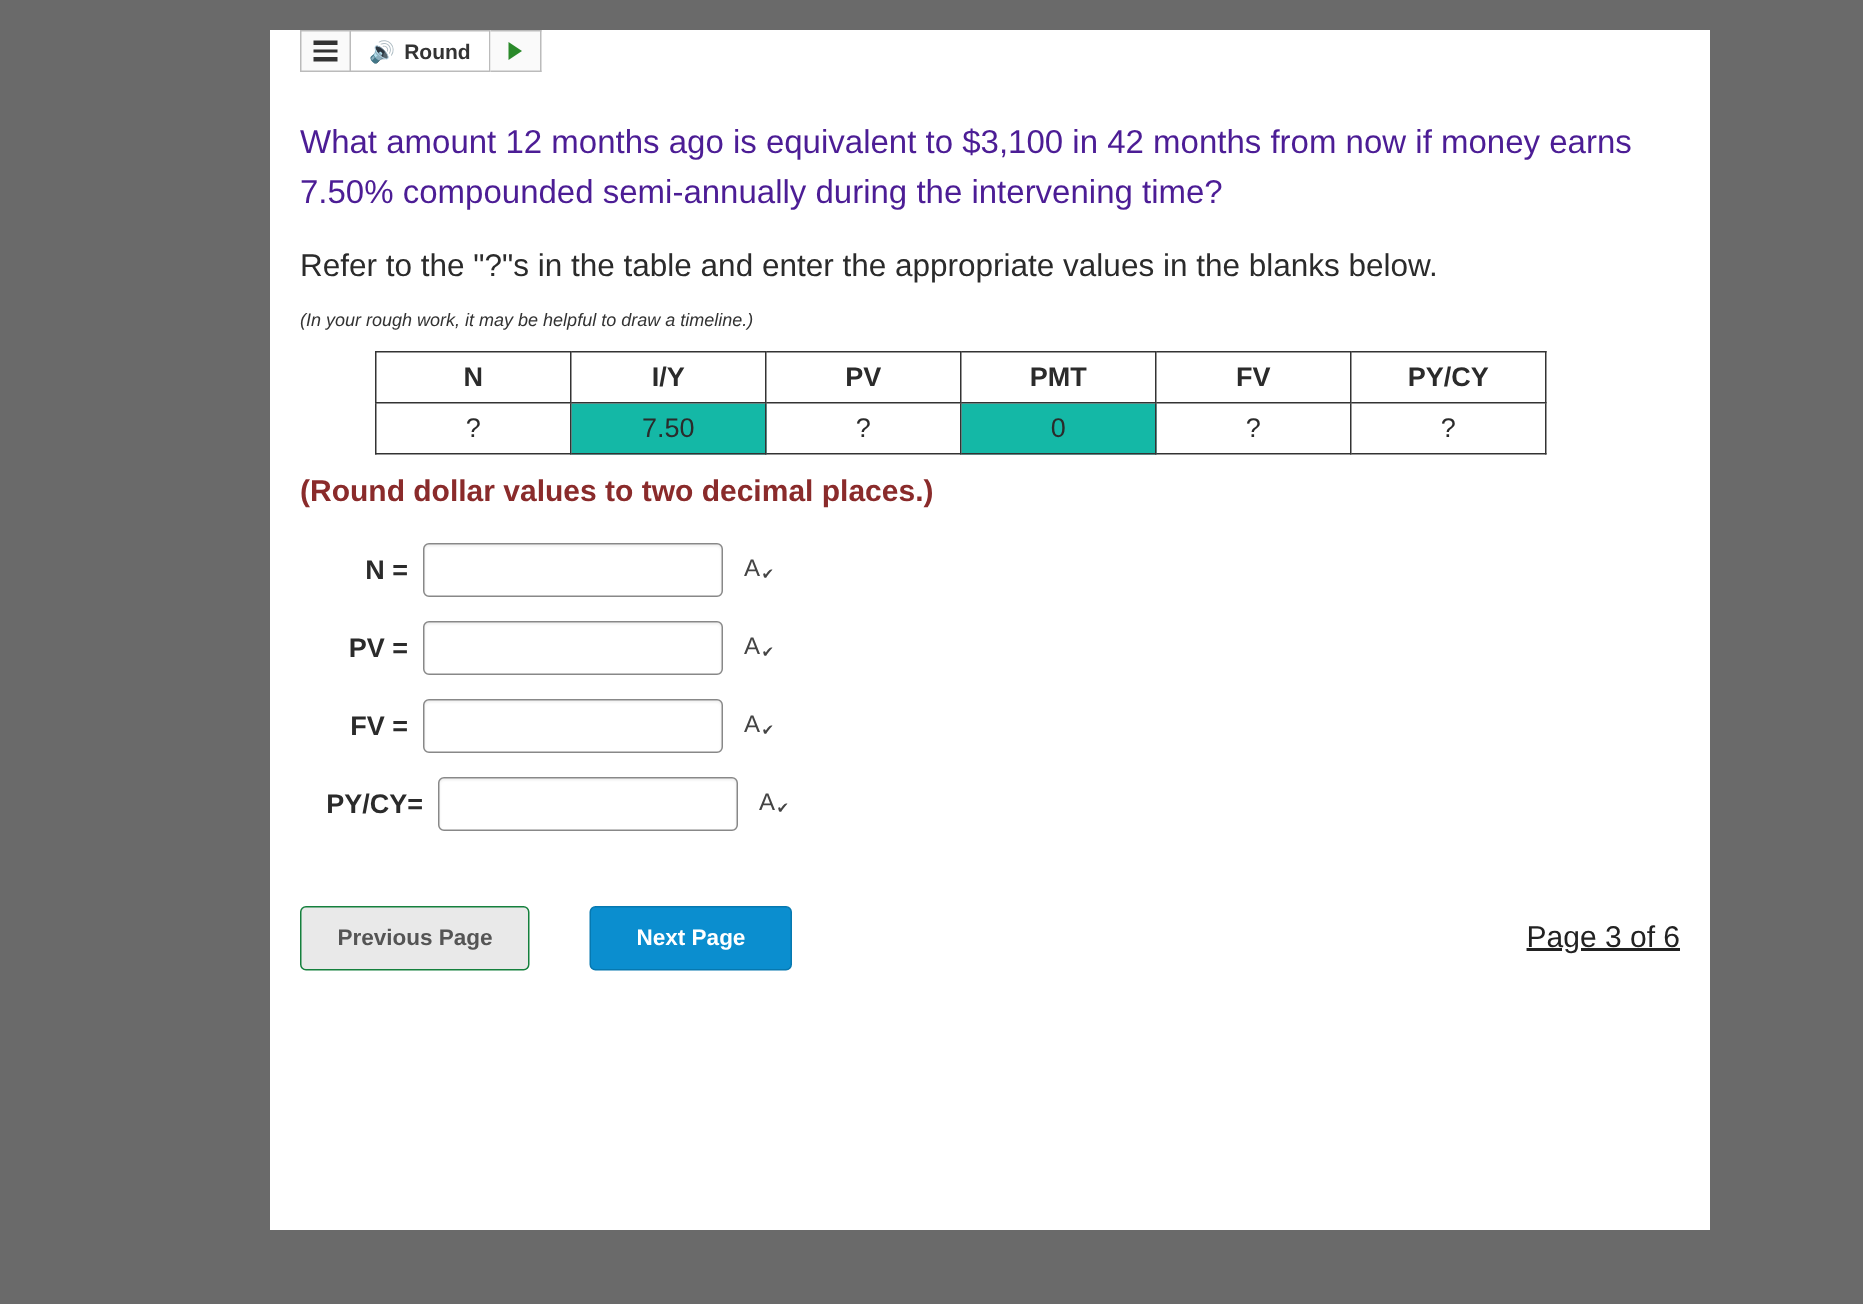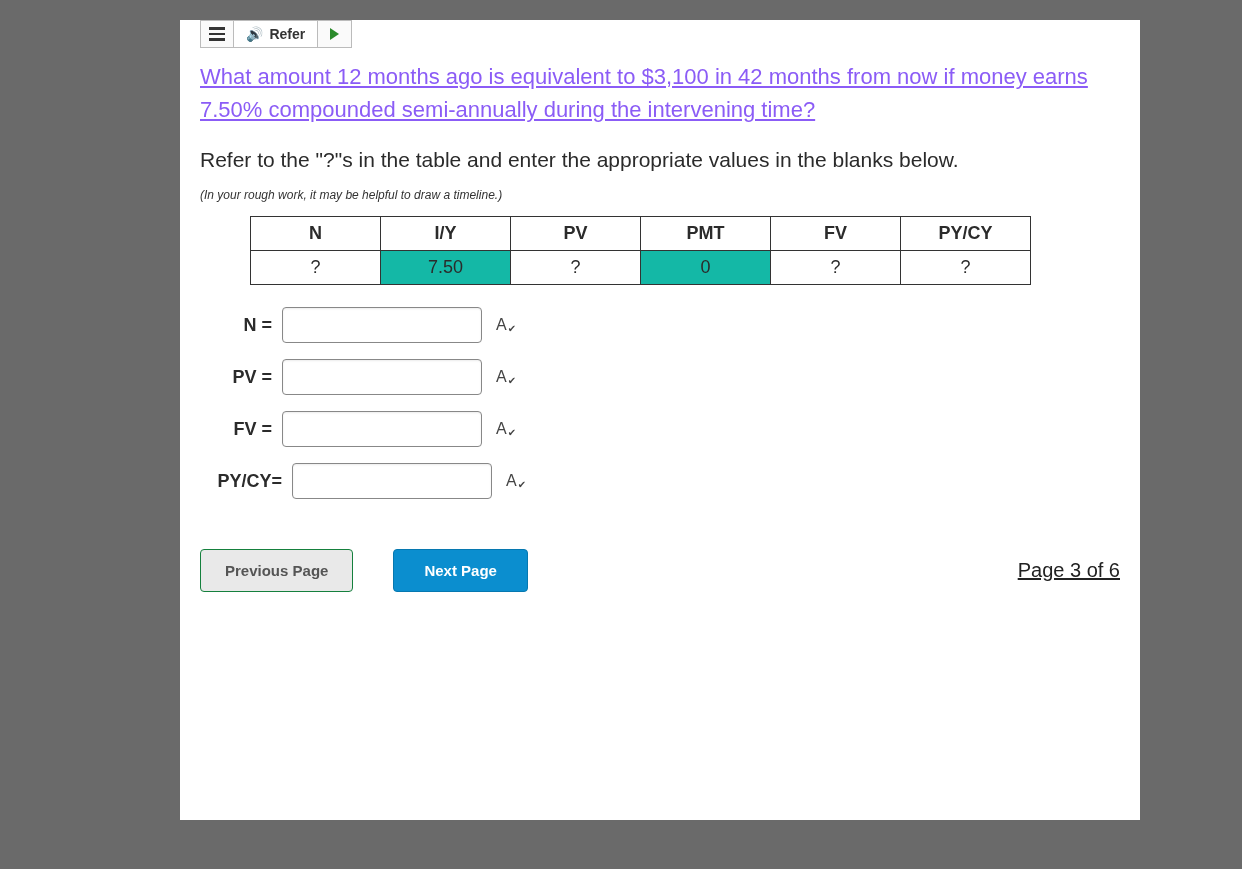--- a/index.html
+++ b/index.html
@@ -45,22 +45,22 @@
     gap: 6px;
     font-size: 14px;
     font-weight: 600;
     color: #333;
     cursor: pointer;
     border-left: none;
   }
   .question {
     font-size: 22px;
     line-height: 1.5;
-    color: #8b5cf6;
-    text-decoration: underline;
+    color: #4c1d95;
+    margin-top: 18px;
   }
   .instr {
     font-size: 21px;
     margin-top: 22px;
   }
   .hint {
     font-style: italic;
     font-size: 12px;
     color: #333;
     margin-top: 16px;
@@ -172,21 +172,21 @@
   <div class="top-bar">
     <button class="icon-btn">
       <span class="hamburger-lines">
           <span></span>
           <span></span>
           <span></span>
         </span>
     </button>
     <button class="listen-btn">
       <span class="speaker">🔊</span>
-      <span>Refer</span>
+      <span>Round</span>
     </button>
     <button class="icon-btn" style="border-left:none">
       <span class="play-tri"></span>
     </button>
   </div>
 
   <div class="question">What amount 12 months ago is equivalent to $3,100 in 42 months from now if money earns 7.50% compounded semi-annually during the intervening time?</div>
 
   <div class="instr">Refer to the "?"s in the table and enter the appropriate values in the blanks below.</div>
   <div class="hint">(In your rough work, it may be helpful to draw a timeline.)</div>
@@ -205,20 +205,21 @@
       <td>?</td>
       <td class="shade">7.50</td>
       <td>?</td>
       <td class="shade">0</td>
       <td>?</td>
       <td>?</td>
     </tr>
   </tbody>
     </table>
 
+  <div class="round-note">(Round dollar values to two decimal places.)</div>
 
   <div class="inputs">
     <div class="input-row">
       <div class="input-label">N =</div>
       <input class="input-box" type="text" style="">
       <span class="spell-icon">A<span class="chk">✔</span></span>
     </div>
     <div class="input-row">
       <div class="input-label">PV =</div>
       <input class="input-box" type="text" style="">

